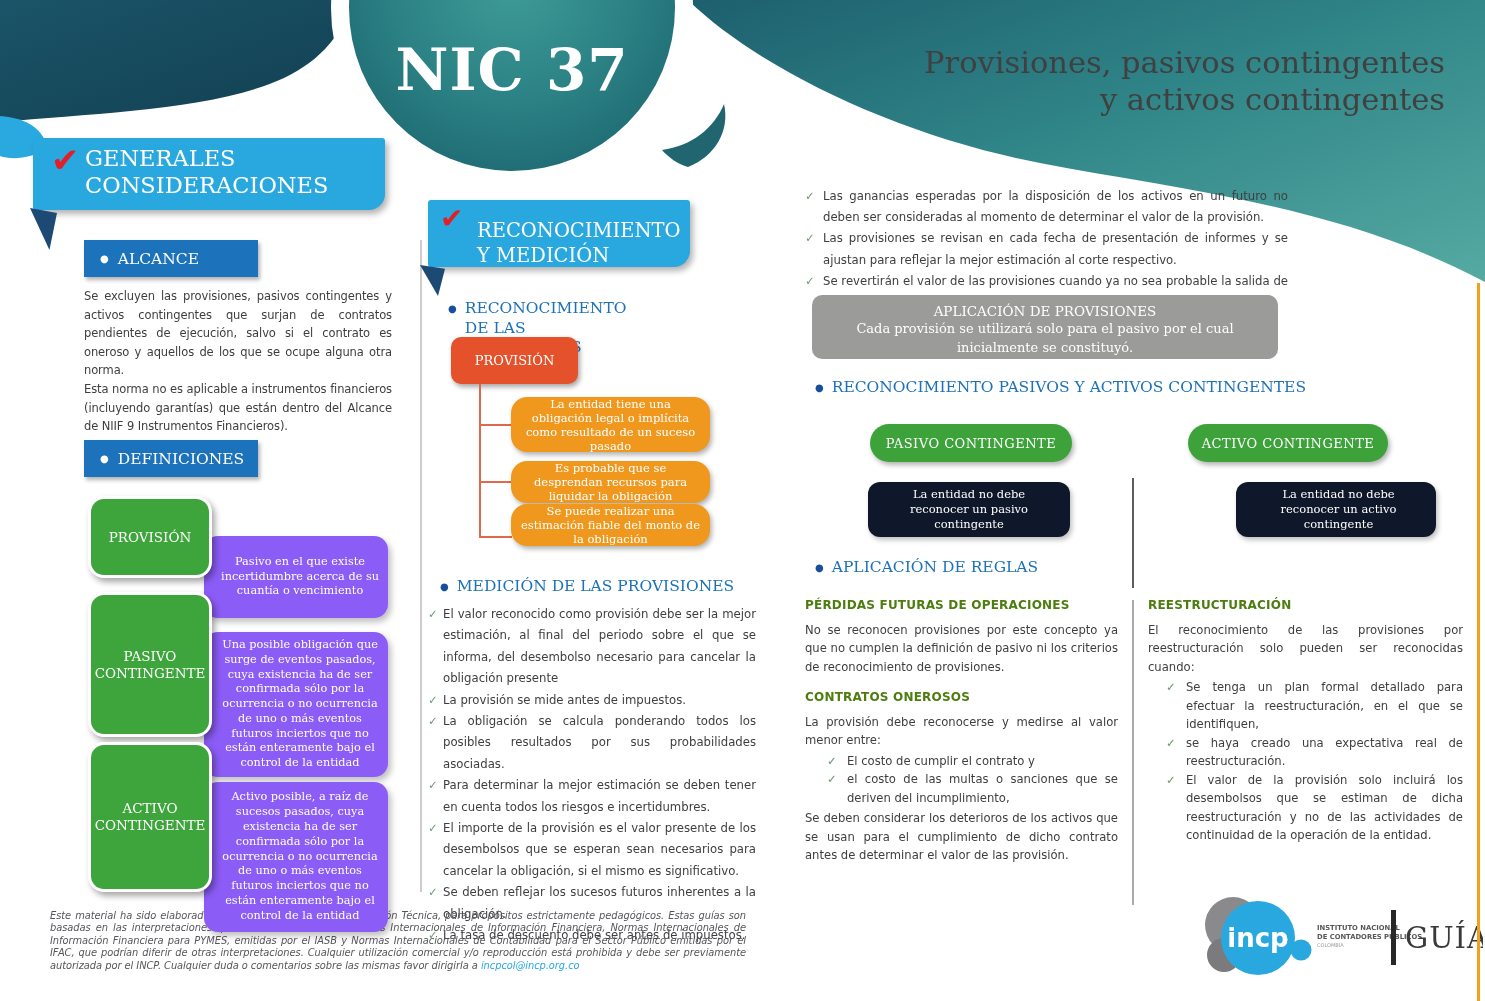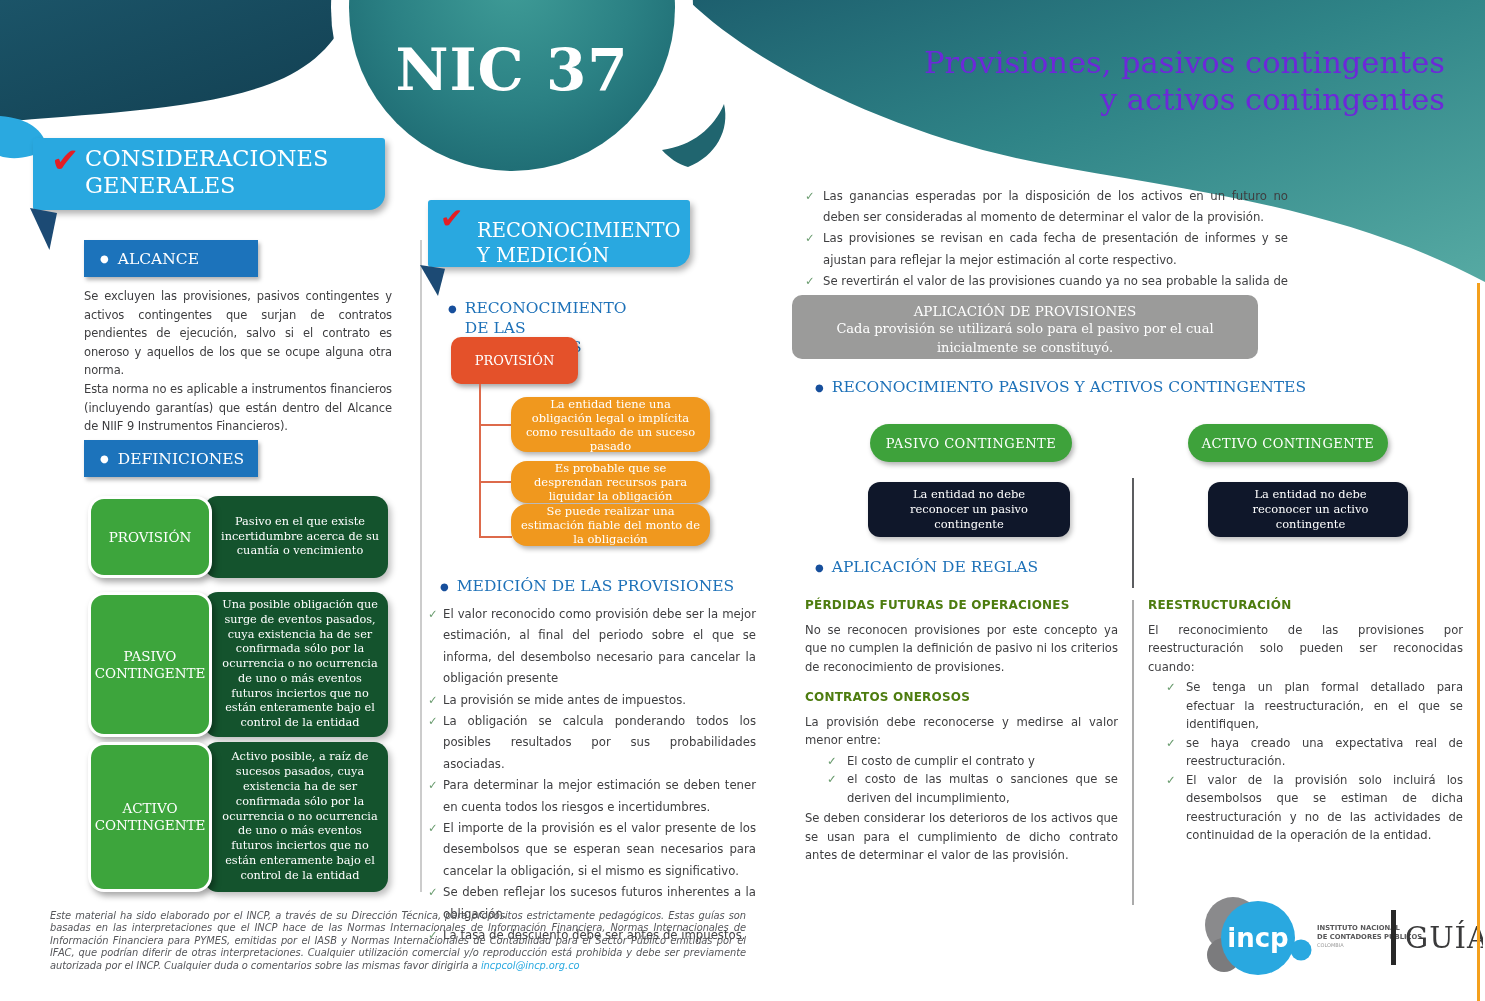--- a/index.html
+++ b/index.html
@@ -12,21 +12,21 @@
 
   
   .hero { position:absolute; left:0; top:0; width:1485px; height:300px; }
   .nic-badge {
     position:absolute; left:387px; top:36px; width:250px; text-align:center;
     font-family:"DejaVu Serif", serif; font-weight:700; font-size:58px; color:#fff;
     letter-spacing:1px;
   }
   .page-title {
     position:absolute; right:40px; top:44px; text-align:right;
-    font-family:"DejaVu Serif", serif; font-size:30.5px; line-height:37px; color:#6d28d9;
+    font-family:"DejaVu Serif", serif; font-size:30.5px; line-height:37px; color:#404040;
   }
 
   
   .ribbon { position:absolute; background:#29a8e0; color:#fff;
     font-family:"DejaVu Serif", serif; border-radius:3px 3px 16px 3px;
     box-shadow:3px 4px 6px rgba(0,0,0,.3); }
   .ribbon .fold { position:absolute; display:block; background:#1c4a74; }
   .rb-left { left:33px; top:138px; width:352px; height:72px; }
   .rb-left .rtext { margin:7px 0 0 52px; font-size:22.5px; line-height:27px; }
   .rb-left .rcheck { position:absolute; left:18px; top:2px; font-size:34px; color:#e31e25; }
@@ -55,38 +55,38 @@
   .li { position:relative; padding-left:15px; text-align:justify; color:#3e3e40; }
   .ck { position:absolute; left:0; top:0; color:#6d9e72; }
   .list-med .li { font-size:11.7px; line-height:21.4px; }
   .list-top .li { font-size:11.7px; line-height:21.2px; }
 
   
   .def-dark { position:absolute; background:#3da53c; border:3px solid #fff; border-radius:16px;
     color:#fff; font-family:"DejaVu Serif", serif; font-size:13.5px; line-height:17px;
     display:flex; align-items:center; justify-content:center; text-align:center;
     box-sizing:border-box; box-shadow:3px 4px 6px rgba(0,0,0,.35); z-index:2; }
-  .def-light { position:absolute; background:#14532d; border-radius:14px;
+  .def-light { position:absolute; background:#8b5cf6; border-radius:14px;
     color:#fff; font-family:"DejaVu Serif", serif; font-size:11.3px; line-height:14.8px;
     display:flex; align-items:center; justify-content:center; text-align:center;
-    box-sizing:border-box; padding:4px 8px 4px 16px; box-shadow:3px 4px 6px rgba(0,0,0,.25); z-index:1; }
+    box-sizing:border-box; padding:4px 8px 4px 16px; box-shadow:3px 4px 6px rgba(0,0,0,.25); z-index:1;margin-top:40px; }
 
   
   .prov-box { position:absolute; left:451px; top:337px; width:127px; height:47px;
     background:#e4512a; border-radius:10px; color:#fff; font-family:"DejaVu Serif", serif;
     font-size:13px; display:flex; align-items:center; justify-content:center;
     box-shadow:2px 3px 5px rgba(0,0,0,.35); }
   .flow-box { position:absolute; left:511px; width:199px; background:#f0981e; border-radius:16px;
     color:#fff; font-family:"DejaVu Serif", serif; font-size:11.5px; line-height:14px;
     display:flex; align-items:center; justify-content:center; text-align:center;
     box-sizing:border-box; padding:2px 10px; box-shadow:2px 3px 5px rgba(0,0,0,.3); }
   .conn { position:absolute; background:#dd6a4b; }
 
   
-  .gray-box { position:absolute; left:792px; top:295px; width:466px; height:64px;
+  .gray-box { position:absolute; left:812px; top:295px; width:466px; height:64px;
     background:#9b9b9a; border-radius:10px; color:#fff; font-family:"DejaVu Serif", serif;
     text-align:center; box-sizing:border-box; padding-top:7px; }
   .gb-title { font-size:13.5px; line-height:18px; }
   .gb-text { font-size:13px; line-height:18.5px; padding:0 16px; }
   .green-btn { position:absolute; height:38px; background:#3ea23b; border-radius:19px;
     color:#fff; font-family:"DejaVu Serif", serif; font-size:13px; letter-spacing:.5px;
     display:flex; align-items:center; justify-content:center;
     box-shadow:2px 3px 5px rgba(0,0,0,.3); }
   .note-box { position:absolute; height:55px; background:#0f172a; border-radius:12px;
     color:#fff; font-family:"DejaVu Serif", serif; font-size:11.5px; line-height:15px;
@@ -137,22 +137,22 @@
 
   <div class="nic-badge">NIC 37</div>
   <div class="page-title">
     <div>Provisiones, pasivos contingentes</div>
     <div>y activos contingentes</div>
   </div>
 
   <div class="ribbon rb-left">
     <span class="rcheck">✔</span>
     <div class="rtext">
+      <div>GENERALES</div>
       <div>CONSIDERACIONES</div>
-      <div>GENERALES</div>
     </div>
     <i class="fold"></i>
   </div>
 
   <div class="sec-box" style="left:84px;top:240px;width:174px;">
     <span class="dot">●</span>
     <span>ALCANCE</span>
   </div>
 
   <div class="body-block abs" style="left:84px;top:287px;width:308px;">
@@ -252,21 +252,21 @@
   <div class="green-btn" style="left:870px;top:424px;width:202px;">
     <span>PASIVO CONTINGENTE</span>
   </div>
   <div class="green-btn" style="left:1188px;top:424px;width:200px;">
     <span>ACTIVO CONTINGENTE</span>
   </div>
 
   <div class="note-box" style="left:868px;top:482px;width:202px;">
     <span>La entidad no debe reconocer un pasivo contingente</span>
   </div>
-  <div class="note-box" style="left:1208px;top:482px;width:200px;padding-left:23px;">
+  <div class="note-box" style="left:1236px;top:482px;width:200px;padding-left:23px;">
     <span>La entidad no debe reconocer un activo contingente</span>
   </div>
 
   <div class="divider" style="left:1132px;top:478px;height:110px;background:#5c5d60;"></div>
 
   <div class="blue-h" style="left:815px;top:558px;width:400px;">
     <span class="dot">●</span><span class="ht">APLICACIÓN DE REGLAS</span>
   </div>
 
   <div class="sub-col" style="left:805px;top:596px;width:313px;">

